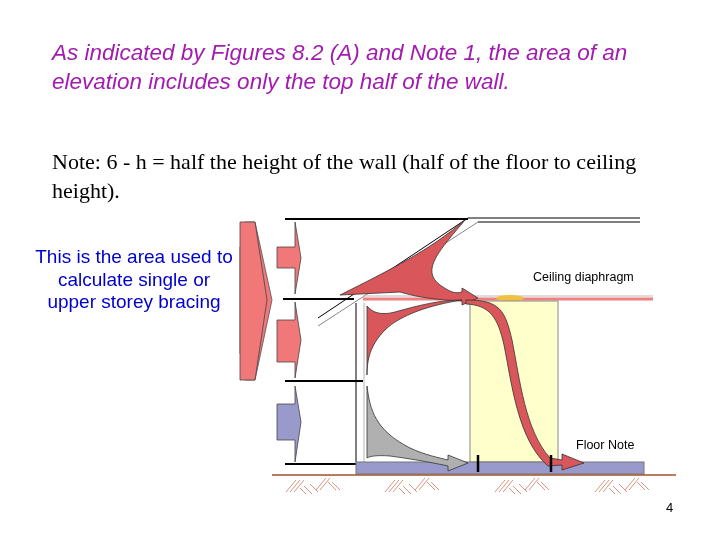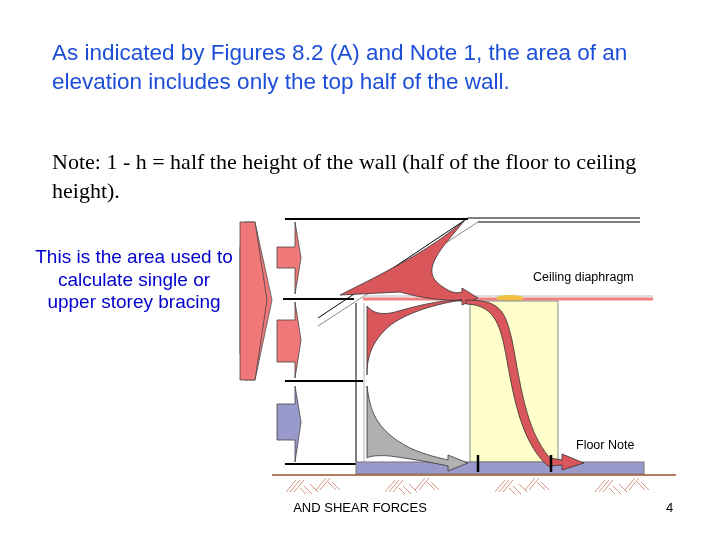--- a/index.html
+++ b/index.html
@@ -1,29 +1,29 @@
 <!DOCTYPE html>
 <html><head>
 <meta charset="utf-8">
 <style>
   html,body{margin:0;padding:0;background:#fff;}
   body{width:720px;height:540px;position:relative;overflow:hidden;font-family:"Liberation Sans",sans-serif;}
-  .heading{position:absolute;left:52px;top:38px;width:640px;color:#1d4ed8;font-size:22.5px;line-height:29px;font-family:"Liberation Sans",sans-serif;}
+  .heading{position:absolute;left:52px;top:38px;width:640px;color:#a21caf;font-size:22.5px;line-height:29px;font-family:"Liberation Sans",sans-serif;font-style:italic;}
   .note{position:absolute;left:52px;top:147px;width:640px;color:#000;font-size:22px;line-height:29px;font-family:"Liberation Serif",serif;}
   .side{position:absolute;left:34px;top:246px;width:200px;color:#0000cc;font-size:19px;line-height:22.5px;font-family:"Liberation Sans",sans-serif;text-align:center;}
   .lbl{position:absolute;color:#000;font-size:12.5px;font-family:"Liberation Sans",sans-serif;text-align:center;}
   .footer{position:absolute;left:240px;top:500px;width:240px;text-align:center;color:#000;font-size:13px;line-height:15px;font-family:"Liberation Sans",sans-serif;}
   .pageno{position:absolute;left:666px;top:500px;color:#000;font-size:13px;font-family:"Liberation Sans",sans-serif;}
   svg{position:absolute;left:0;top:0;}
 </style>
 </head>
 <body>
 
 <div class="heading">As indicated by Figures 8.2 (A) and Note 1,  the area of an elevation includes only the top half of the wall.</div>
-<div class="note">Note: 1 - h = half the height of the wall (half of the floor to ceiling height).</div>
+<div class="note">Note: 6 - h = half the height of the wall (half of the floor to ceiling height).</div>
 <div class="side">This is the area used to calculate single or upper storey bracing</div>
 
 <svg width="720" height="540" viewBox="0 0 720 540">
 
   <polygon points="245,222 255,222 272,300 255,380 245,380 245,354 240,354 240,247 245,247" fill="#f07878" stroke="#555" stroke-width="0.8"></polygon>
   <polygon points="245,222 260,222 272,300 260,380 245,380" fill="#f07878" stroke="#444" stroke-width="0.8" transform="translate(-5,0)"></polygon>
 
   <polygon points="295,222 301,258 295,294 295,268 277,268 277,247 295,247" fill="#f07878" stroke="#444" stroke-width="0.8"></polygon>
   <polygon points="295,302 301,340 295,378 295,362 277,362 277,320 295,320" fill="#f07878" stroke="#444" stroke-width="0.8"></polygon>
   <polygon points="295,386 301,422 295,462 295,440 277,440 277,404 295,404" fill="#9999cc" stroke="#444" stroke-width="0.8"></polygon>
@@ -67,15 +67,14 @@
   <path d="M466,300 C500,300 505,310 512,340 C520,380 525,430 550,458 L562,460 L562,454 L584,463 L562,470 L562,465 L548,466 C518,440 512,385 504,345 C498,318 490,305 466,304 Z" fill="#d9575a" stroke="#333" stroke-width="0.8"></path>
 
   <line x1="478" y1="455" x2="478" y2="472" stroke="#000" stroke-width="2.5"></line>
   <line x1="551" y1="455" x2="551" y2="472" stroke="#000" stroke-width="2.5"></line>
 </svg>
 
 <div class="lbl" style="left:533px;top:270px;">Ceiling diaphragm</div>
 <div class="lbl" style="left:576px;top:438px;">Floor Note</div>
 
 <div class="footer">
-  <div>AND SHEAR FORCES</div>
 </div>
 <div class="pageno">4</div>
 
 </body></html>

